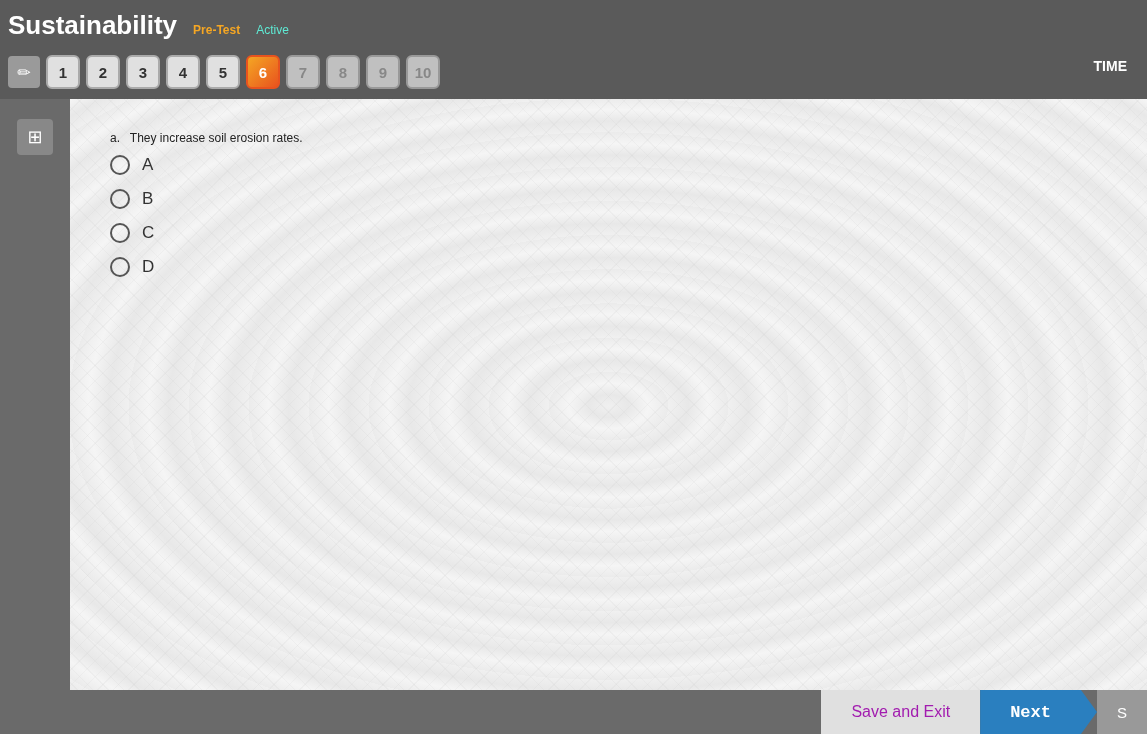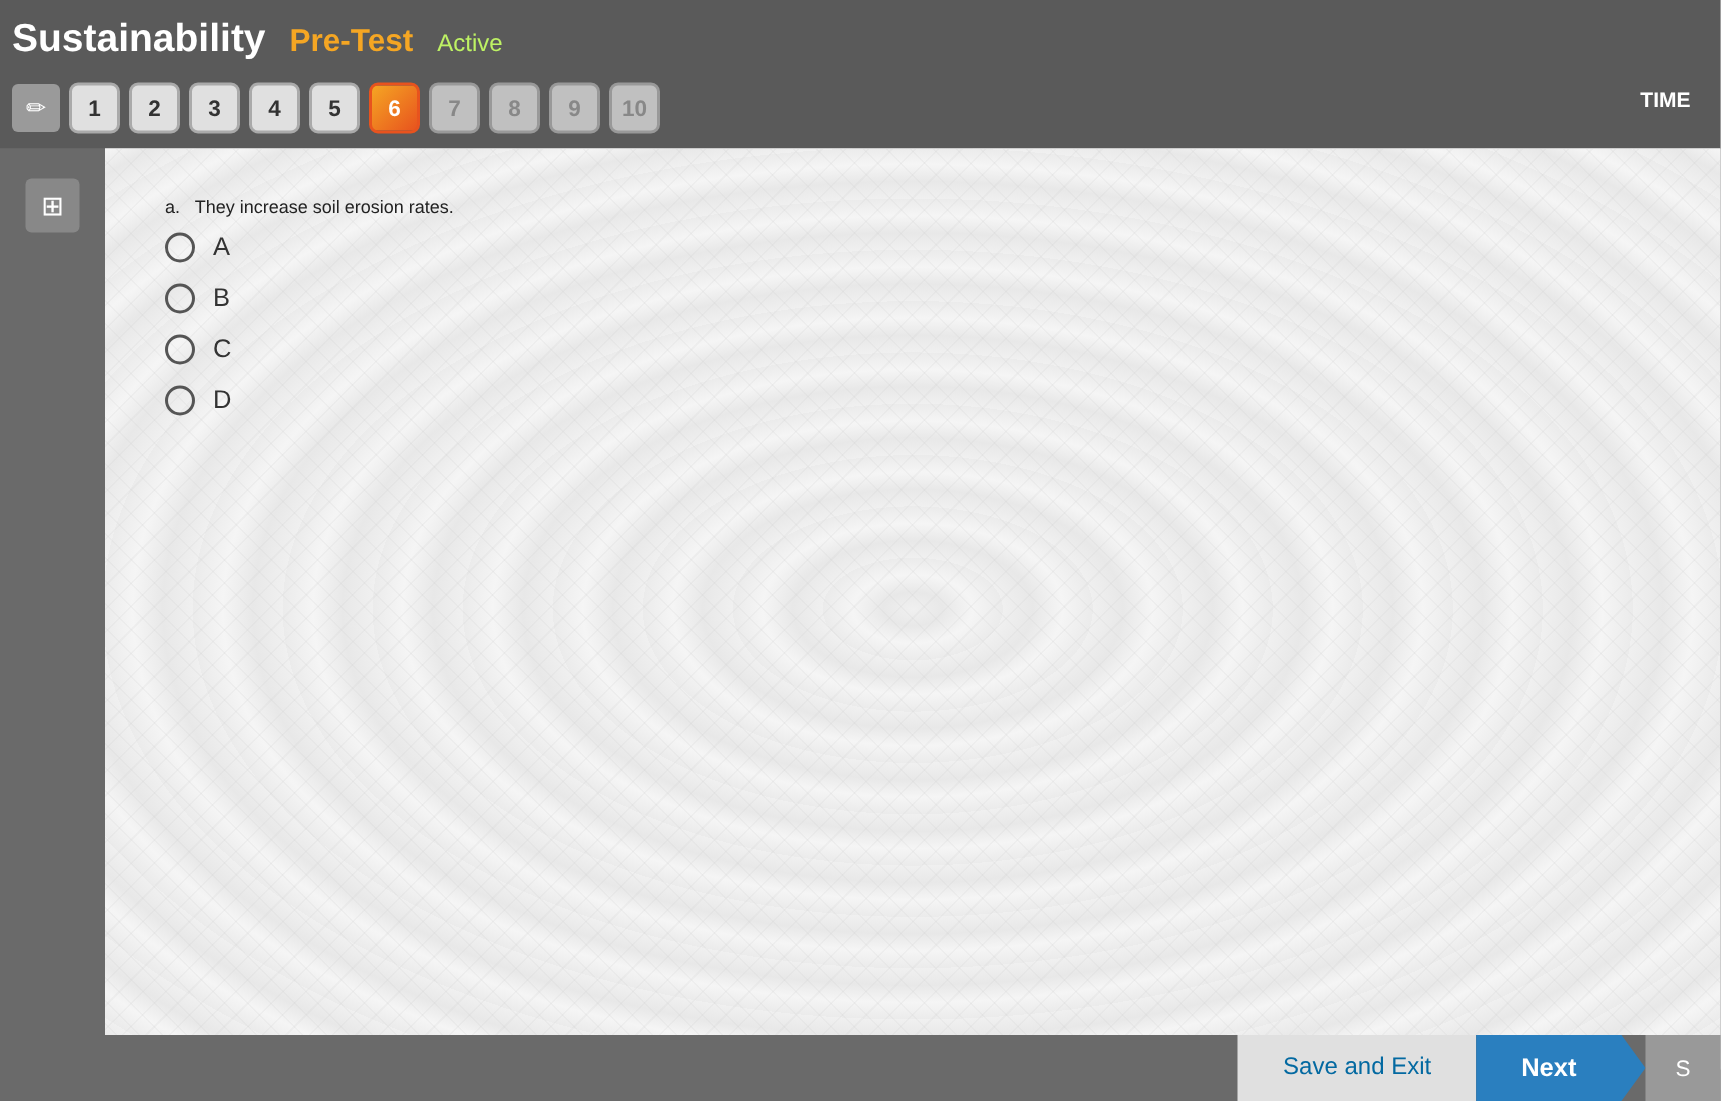--- a/index.html
+++ b/index.html
@@ -30,28 +30,28 @@
       margin-bottom: 6px;
     }
 
     .page-title {
       font-size: 26px;
       font-weight: bold;
       color: #ffffff;
     }
 
     .pre-test-label {
-      font-size: 21px;
+      font-size: 12px;
       font-weight: bold;
       color: #f5a623;
     }
 
     .active-label {
-      font-size: 16px;
-      color: #bef264;
+      font-size: 12px;
+      color: #5eead4;
     }
 
     .time-label {
       position: absolute;
       right: 20px;
       top: 14px;
       font-size: 14px;
       color: #ffffff;
       font-weight: bold;
       margin-top: 44px;
@@ -239,40 +239,41 @@
       gap: 0;
     }
 
     .save-exit-btn {
       height: 44px;
       padding: 0 30px;
       background-color: #e0e0e0;
       border: none;
       font-size: 16px;
       font-weight: 500;
-      color: #0369a1;
+      color: #a21caf;
       cursor: pointer;
       display: flex;
       align-items: center;
     }
 
     .next-btn {
       height: 44px;
       padding: 0 30px;
       background-color: #2a7fbf;
       border: none;
       font-size: 17px;
       font-weight: bold;
       color: #ffffff;
       cursor: pointer;
       display: flex;
       align-items: center;
       gap: 8px;
       clip-path: polygon(0 0, calc(100% - 16px) 0, 100% 50%, calc(100% - 16px) 100%, 0 100%);
       padding-right: 46px;
+      font-family: Liberation Mono, monospace;
     }
 
     .skip-btn {
       height: 44px;
       padding: 0 20px;
       background-color: #999;
       border: none;
       font-size: 15px;
       color: #fff;
       cursor: pointer;

